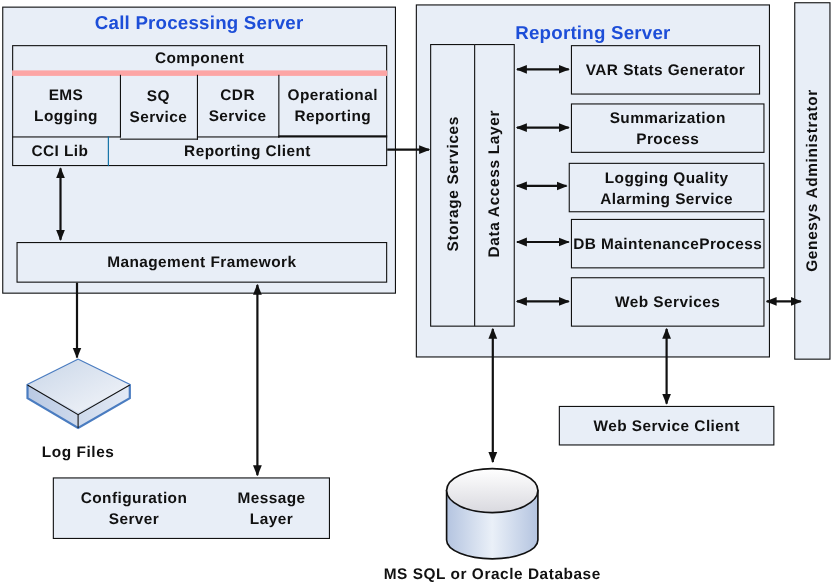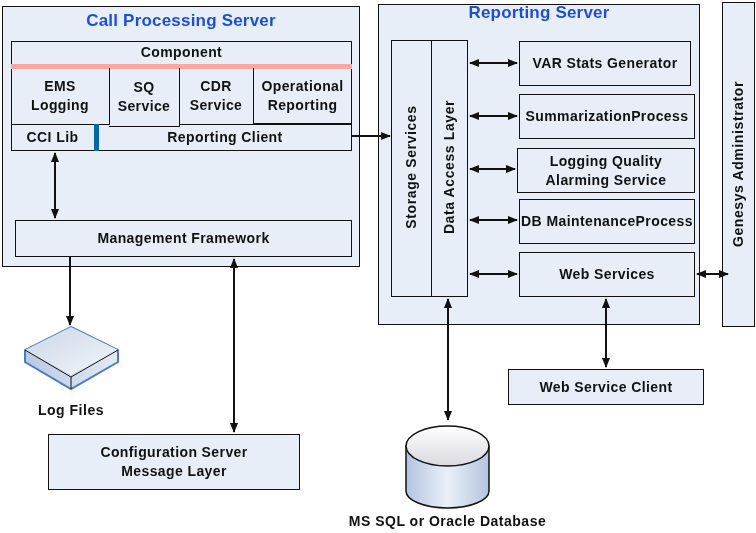--- a/index.html
+++ b/index.html
@@ -34,37 +34,37 @@
 </div>
 <div class="cell" style="left:179px;top:68px;width:75px;height:57px;border-right:1px solid #111;border-bottom:1px solid #111;flex-direction:column;">
   <span>CDR</span>
   <span>Service</span>
 </div>
 <div class="cell" style="left:253px;top:68px;width:99px;height:57px;border-bottom:2px solid #111;flex-direction:column;">
   <span>Operational</span>
   <span>Reporting</span>
 </div>
 
-<div class="cell" style="left:11px;top:124px;width:88px;height:27px;border-right:5px solid #0369a1;">CCI Lib</div>
+<div class="cell" style="left:11px;top:124px;width:88px;height:27px;border-right:1px solid #0369a1;">CCI Lib</div>
 <div class="cell" style="left:98px;top:124px;width:254px;height:27px;">Reporting Client</div>
 
 <div class="box cell" style="left:15px;top:220px;width:337px;height:37px;">Management Framework</div>
 
 <div class="box" style="left:378px;top:4px;width:322px;height:321px;"></div>
-<div class="lbl title" style="left:378px;top:3px;width:322px;">Reporting Server</div>
+<div class="lbl title" style="left:378px;top:20px;width:322px;">Reporting Server</div>
 
 <div class="box" style="left:391px;top:40px;width:41px;height:257px;"></div>
 <div class="vert" style="left:331px;top:157px;width:160px;height:20px;line-height:20px;">Storage Services</div>
 
 <div class="box" style="left:431px;top:40px;width:37px;height:257px;"></div>
 <div class="vert" style="left:369px;top:157px;width:160px;height:20px;line-height:20px;">Data Access Layer</div>
 
 <div class="box cell" style="left:519px;top:41px;width:172px;height:45px;">VAR Stats Generator</div>
 
-<div class="box cell" style="left:519px;top:94px;width:176px;height:45px;flex-direction:row;">
+<div class="box cell" style="left:519px;top:94px;width:176px;height:45px;flex-direction:column;">
   <span>Summarization</span>
   <span>Process</span>
 </div>
 
 <div class="box cell" style="left:517px;top:148px;width:178px;height:45px;flex-direction:column;">
   <span>Logging Quality</span>
   <span>Alarming Service</span>
 </div>
 
 <div class="box cell" style="left:519px;top:199px;width:176px;height:45px;flex-direction:row;">
@@ -72,21 +72,21 @@
   <span>Process</span>
 </div>
 
 <div class="box cell" style="left:519px;top:252px;width:176px;height:45px;">Web Services</div>
 
 <div class="box" style="left:722px;top:2px;width:33px;height:325px;"></div>
 <div class="vert" style="left:648px;top:154px;width:180px;height:20px;line-height:20px;">Genesys Administrator</div>
 
 <div class="box cell" style="left:508px;top:369px;width:196px;height:36px;">Web Service Client</div>
 
-<div class="box cell" style="left:48px;top:434px;width:252px;height:56px;flex-direction:column;">
+<div class="box cell" style="left:48px;top:434px;width:252px;height:56px;flex-direction:row;">
   <span>Configuration Server</span>
   <span>Message Layer</span>
 </div>
 
 <svg class="overlay" width="756" height="533" viewBox="0 0 756 533">
   <defs>
     <marker id="ah" viewBox="0 0 10 10" refX="9" refY="5" markerWidth="5" markerHeight="5" orient="auto-start-reverse">
       <path d="M0,1 L10,5 L0,9 Z" fill="#111"></path>
     </marker>
     <linearGradient id="logTop" x1="0" y1="0" x2="1" y2="1">

